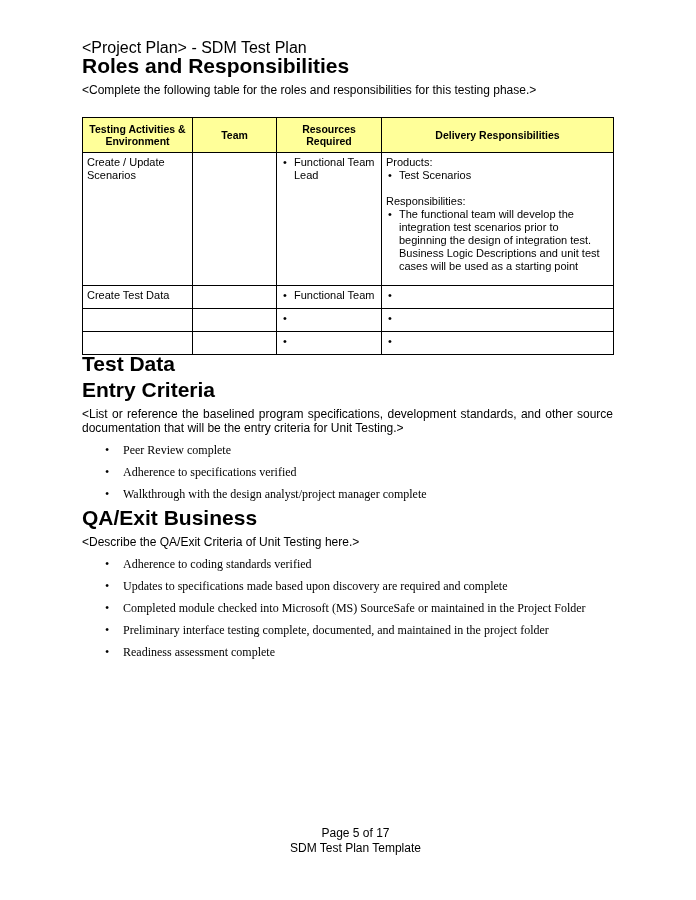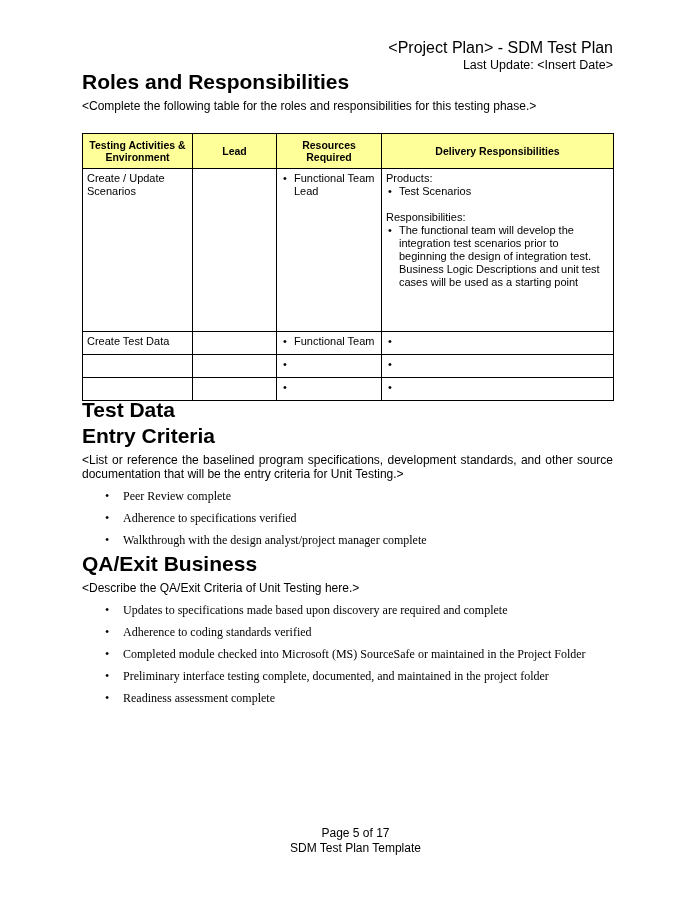--- a/index.html
+++ b/index.html
@@ -4,21 +4,21 @@
 <style>
   * { margin:0; padding:0; box-sizing:border-box; }
   html,body { background:#ffffff; }
   body {
     width:696px; height:900px; position:relative;
     font-family:"Liberation Sans","DejaVu Sans",sans-serif;
     color:#000000; font-size:12px; line-height:14px;
     overflow:hidden;
   }
   .content { padding:38px 83px 0 82px; }
-  .title-block { text-align:right; }
+  .title-block { text-align:left; }
   .doc-title { font-size:16px; line-height:19px; font-weight:normal; }
   .doc-subtitle { font-size:12.5px; line-height:15px; margin-top:1px; }
   h2.section-heading {
     font-size:21px; line-height:18px; font-weight:bold; margin:0 0 8px 0;
   }
   .heading-roles { margin-top:10px; }
   .heading-testdata { margin-top:28px; }
   .heading-entry { margin-top:27px; }
   .heading-qaexit { margin-top:28px; }
   p.intro { margin:0; }
@@ -33,21 +33,21 @@
     border:1px solid #000000; vertical-align:top;
     padding:3px 4px;
   }
   table.roles-table th {
     background:#FFFF99; font-weight:bold; text-align:center;
     vertical-align:middle; font-size:10.5px; line-height:12.5px;
     padding:2px 1px; height:35px;
   }
   col.c1 { width:110px; } col.c2 { width:84px; }
   col.c3 { width:105px; } col.c4 { width:232px; }
-  tr.row-tall { height:163px; }
+  tr.row-tall { height:133px; }
   tr.row-short { height:23px; }
   .tbullet { position:relative; padding-left:13px; min-height:13px; }
   .tbullet::before { content:"\2022"; position:absolute; left:2px; top:0; }
   .cell-line { min-height:13px; }
   .blank-line { height:13px; }
 
   ul.bullet-list { list-style:none; margin-top:8px; }
   ul.bullet-list li {
     position:relative; padding-left:41px; margin-bottom:8px; min-height:14px;font-family:Liberation Serif, serif;
   }
@@ -59,37 +59,36 @@
     text-align:center; font-size:12px; line-height:15px;
   }
 </style>
 </head>
 <body>
 
 <div class="content">
 
   <div class="title-block">
     <div class="doc-title">&lt;Project Plan&gt; - SDM Test Plan</div>
-    <div class="doc-subtitle">Last Update: &lt;Insert Date&gt;</div>
   </div>
 
   <h2 class="section-heading heading-roles">Roles and Responsibilities</h2>
   <p class="intro">&lt;Complete the following table for the roles and responsibilities for this testing phase.&gt;</p>
 
   <table class="roles-table">
     <colgroup>
         <col class="c1">
         <col class="c2">
         <col class="c3">
         <col class="c4">
       </colgroup>
     <tbody>
         <tr>
       <th>Testing Activities &amp; Environment</th>
-      <th>Lead</th>
+      <th>Team</th>
       <th>Resources Required</th>
       <th>Delivery Responsibilities</th>
     </tr>
     <tr class="row-tall">
       <td>
         <div class="cell-line">Create / Update Scenarios</div>
       </td>
       <td>
         <div class="cell-line"></div>
       </td>
@@ -155,22 +154,22 @@
   <p class="intro justified">&lt;List or reference the baselined program specifications, development standards, and other source documentation that will be the entry criteria for Unit Testing.&gt;</p>
   <ul class="bullet-list">
     <li>Peer Review complete</li>
     <li>Adherence to specifications verified</li>
     <li>Walkthrough with the design analyst/project manager complete</li>
   </ul>
 
   <h2 class="section-heading heading-qaexit">QA/Exit Business</h2>
   <p class="intro">&lt;Describe the QA/Exit Criteria of Unit Testing here.&gt;</p>
   <ul class="bullet-list">
+    <li>Adherence to coding standards verified</li>
     <li>Updates to specifications made based upon discovery are required and complete</li>
-    <li>Adherence to coding standards verified</li>
     <li>Completed module checked into Microsoft (MS) SourceSafe or maintained in the Project Folder</li>
     <li>Preliminary interface testing complete, documented, and maintained in the project folder</li>
     <li>Readiness assessment complete</li>
   </ul>
 
 </div>
 
 <div class="footer">
   <div>Page 5 of 17</div>
   <div>SDM Test Plan Template</div>

